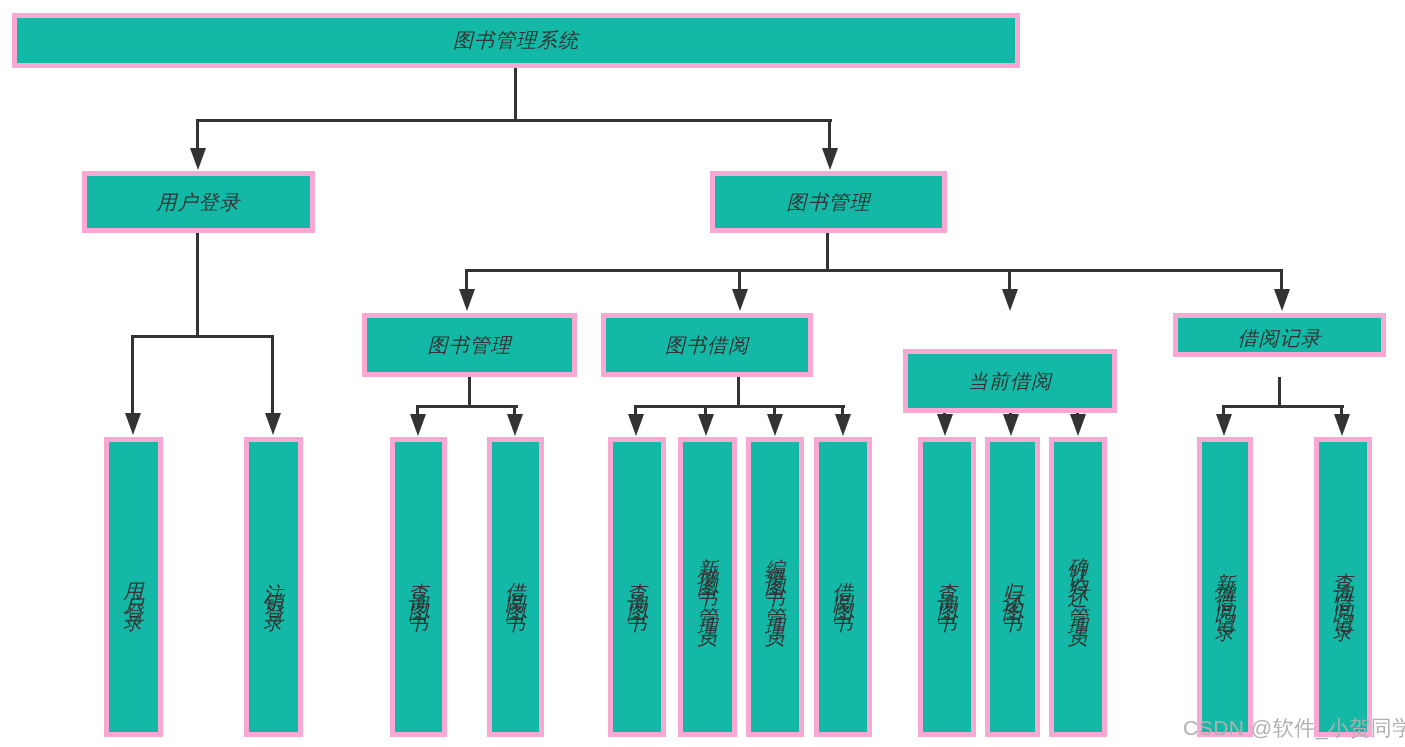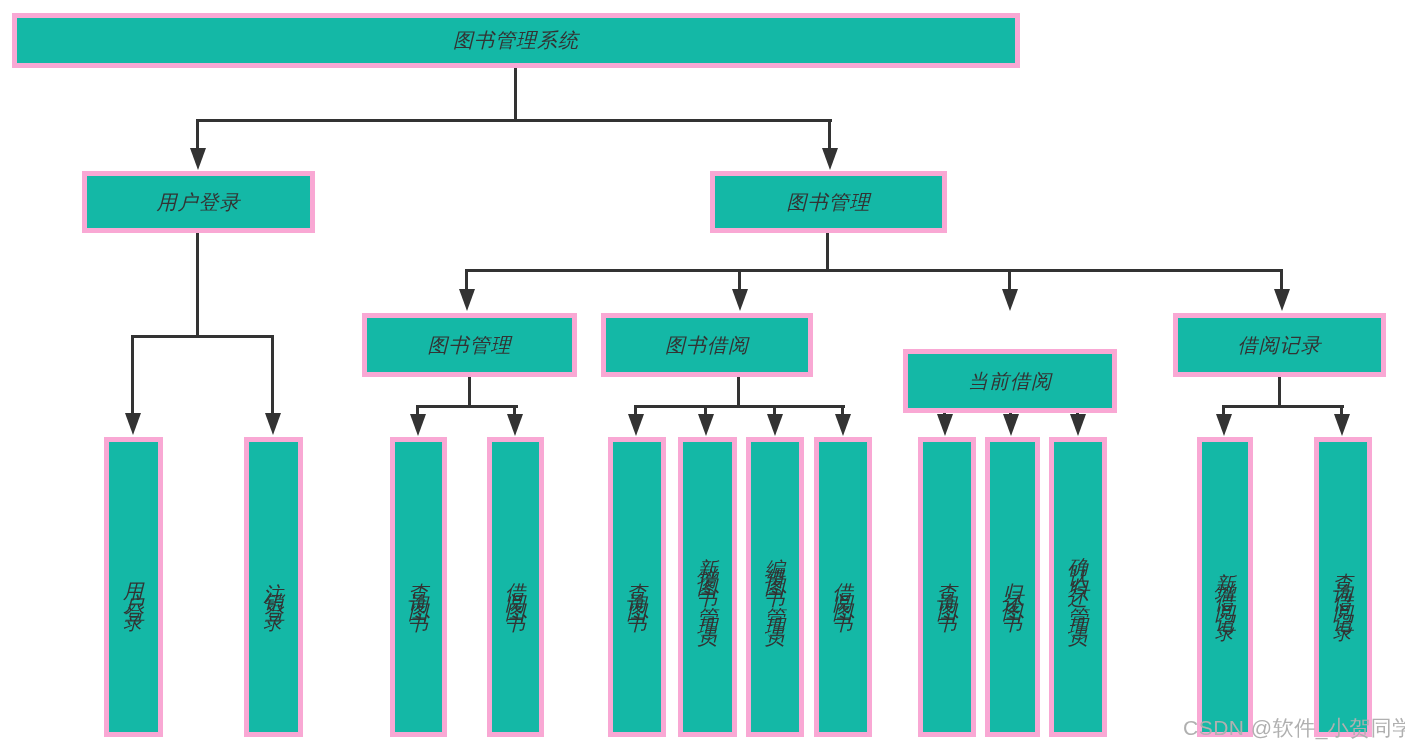--- a/index.html
+++ b/index.html
@@ -71,21 +71,21 @@
 
   <div class="box" style="left:362px; top:313px; width:215px; height:64px;">
     <span>图书管理</span>
   </div>
   <div class="box" style="left:601px; top:313px; width:212px; height:64px;">
     <span>图书借阅</span>
   </div>
   <div class="box" style="left:903px; top:313px; width:214px; height:64px;margin-top:36px;">
     <span>当前借阅</span>
   </div>
-  <div class="box" style="left:1173px; top:313px; width:213px; height:64px;">
+  <div class="box" style="left:1173px; top:313px; width:213px; height:44px;align-items:flex-end;">
     <span>借阅记录</span>
   </div>
 
   <div class="vline" style="left:468px; top:377px; height:31px;"></div>
   <div class="hline" style="left:416px; top:405px; width:102px;"></div>
   <div class="vline" style="left:416px; top:405px; height:10px;"></div>
   <div class="arrow" style="left:410px; top:414px;"></div>
   <div class="vline" style="left:513px; top:405px; height:10px;"></div>
   <div class="arrow" style="left:507px; top:414px;"></div>
 

